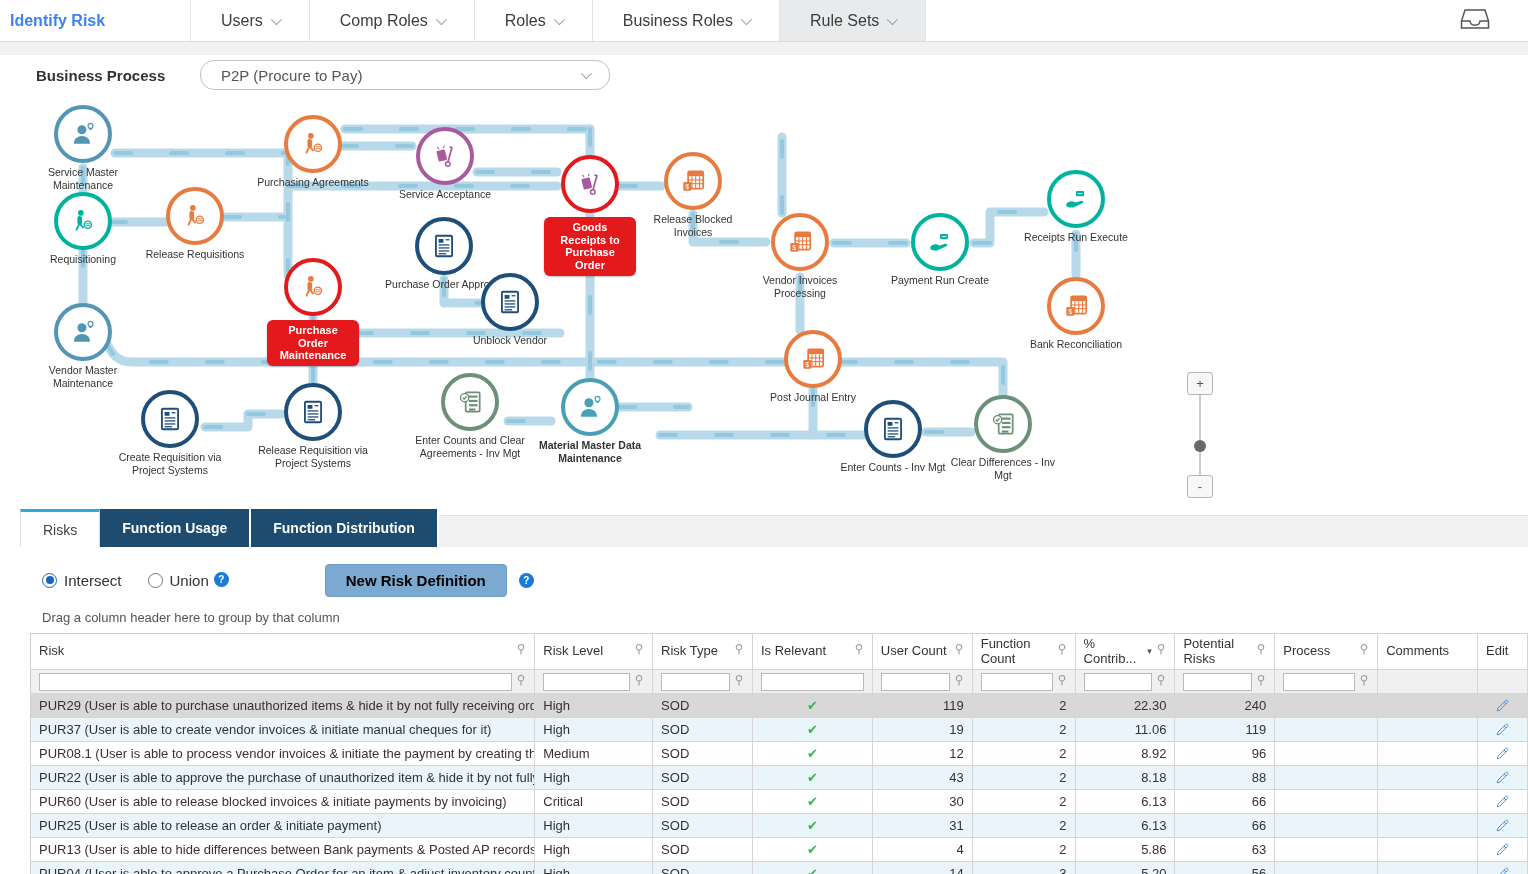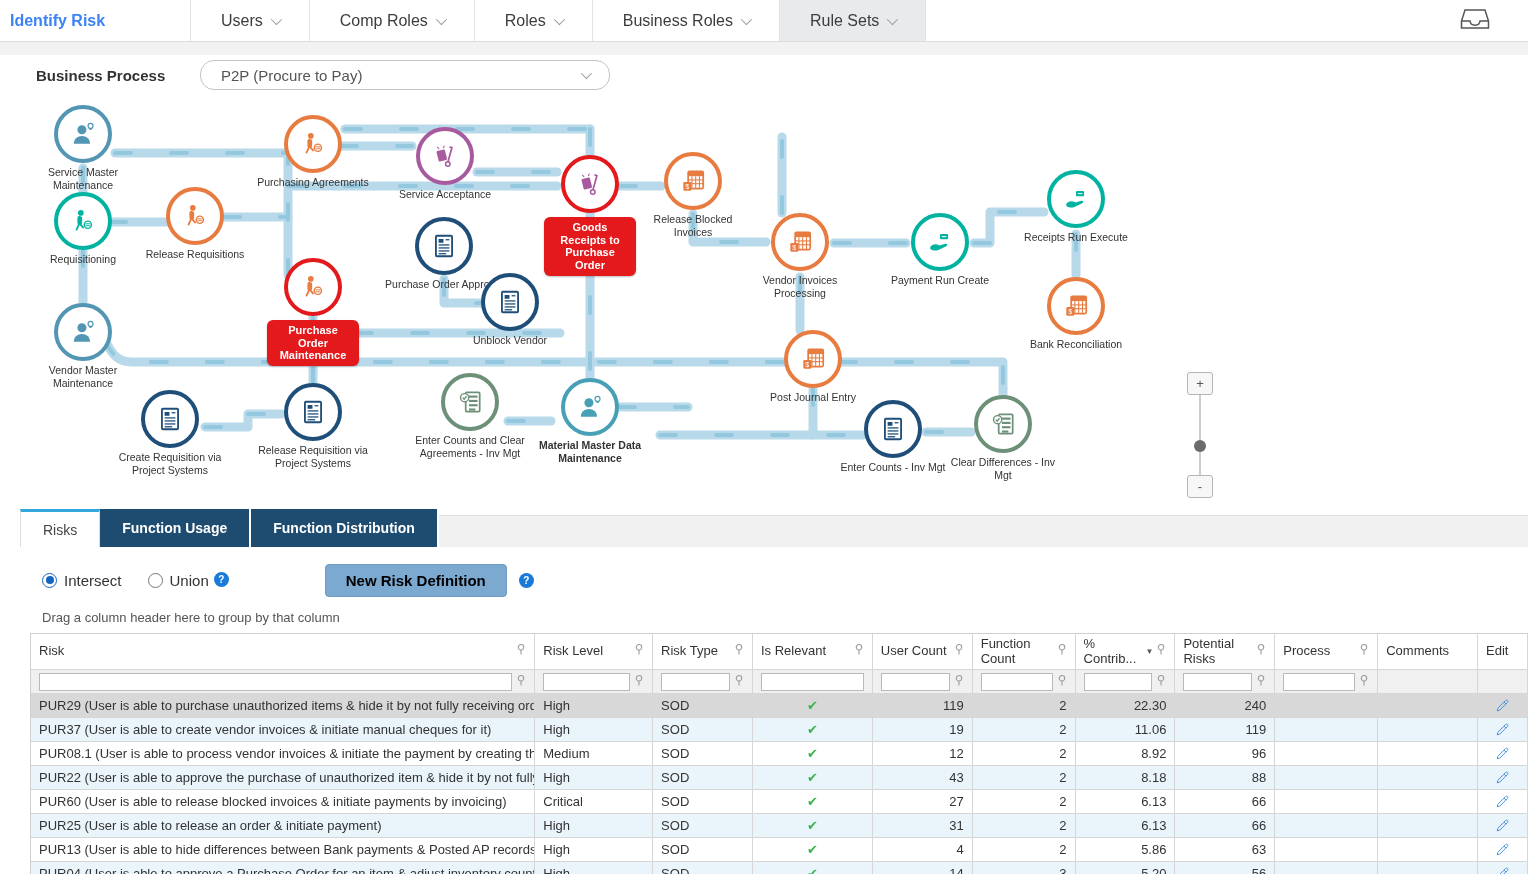--- a/index.html
+++ b/index.html
@@ -801,21 +801,21 @@
         <svg viewBox="0 0 24 24" width="15" height="15">
           <path d="M3.5 20.5 l1-4 L17 4 a2.1 2.1 0 0 1 3 3 L7.5 19.5 l-4 1 z M14.5 6.5 l3 3" fill="none" stroke="#4a90d9" stroke-width="1.6"></path>
         </svg>
       </div>
     </div>
     <div class="g-row g-data">
       <div class="g-cell" style="width: 505px;">PUR60 (User is able to release blocked invoices &amp; initiate payments by invoicing)</div>
       <div class="g-cell" style="width: 118px;">Critical</div>
       <div class="g-cell" style="width: 100px;">SOD</div>
       <div class="g-cell check" style="width: 120px;">✔</div>
-      <div class="g-cell al-r" style="width: 100px;">27</div>
+      <div class="g-cell al-r" style="width: 100px;">30</div>
       <div class="g-cell al-r" style="width: 103px;">2</div>
       <div class="g-cell al-r" style="width: 100px;">6.13</div>
       <div class="g-cell al-r" style="width: 100px;">66</div>
       <div class="g-cell" style="width: 103px;"></div>
       <div class="g-cell" style="width: 100px;"></div>
       <div class="g-cell editcell" style="width: 50px;">
         <svg viewBox="0 0 24 24" width="15" height="15">
           <path d="M3.5 20.5 l1-4 L17 4 a2.1 2.1 0 0 1 3 3 L7.5 19.5 l-4 1 z M14.5 6.5 l3 3" fill="none" stroke="#4a90d9" stroke-width="1.6"></path>
         </svg>
       </div>

